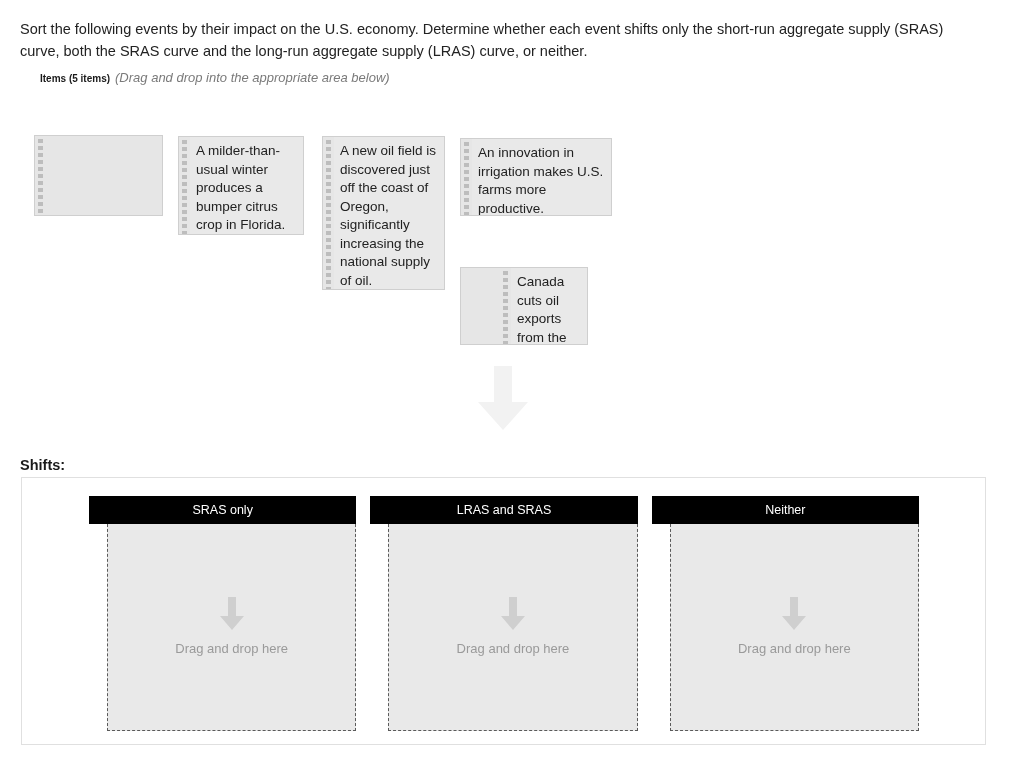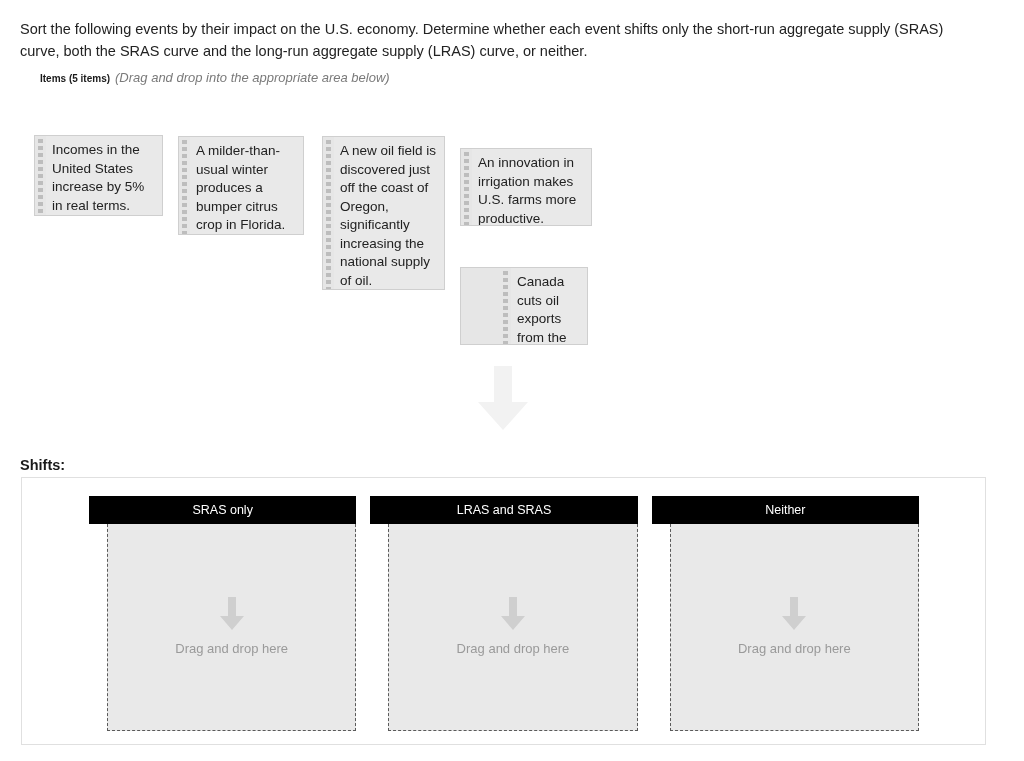--- a/index.html
+++ b/index.html
@@ -169,34 +169,33 @@
 <div class="prompt">Sort the following events by their impact on the U.S. economy. Determine whether each event shifts only the short-run aggregate supply (SRAS) curve, both the SRAS curve and the long-run aggregate supply (LRAS) curve, or neither.</div>
 
 <div class="items-line">
   <span class="items-label">Items (5 items)</span><span class="items-hint">(Drag and drop into the appropriate area below)</span>
 </div>
 
 <div class="items-area">
 
   <div class="item-card" style="left:34px; top:135px; width:129px; height:81px;">
     <span class="drag-handle"></span>
-    <span class="item-text">Incomes in the United States increase by 5% in real terms.</span>
   </div>
 
   <div class="item-card" style="left:322px; top:136px; width:123px; height:154px;">
     <span class="drag-handle"></span>
     <span class="item-text">A new oil field is discovered just off the coast of Oregon, significantly increasing the national supply of oil.</span>
   </div>
 
   <div class="item-card" style="left:178px; top:136px; width:126px; height:99px;">
     <span class="drag-handle"></span>
     <span class="item-text">A milder-than-usual winter produces a bumper citrus crop in Florida.</span>
   </div>
 
-  <div class="item-card" style="left:460px; top:148px; width:132px; height:78px;">
+  <div class="item-card" style="left:460px; top:138px; width:152px; height:78px;">
     <span class="drag-handle"></span>
     <span class="item-text">An innovation in irrigation makes U.S. farms more productive.</span>
   </div>
 
   <div class="item-card" style="left:460px; top:267px; width:128px; height:78px;padding-left:39px;">
     <span class="drag-handle"></span>
     <span class="item-text">Canada cuts oil exports from the Alberta oil sands pending the</span>
   </div>
 
 </div>

